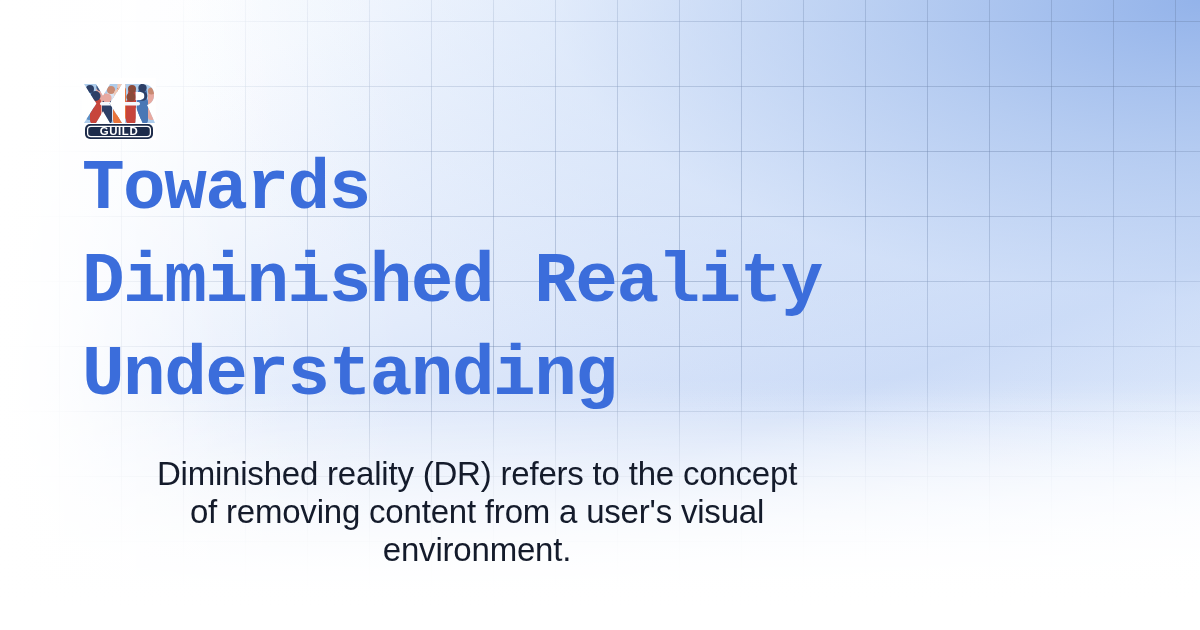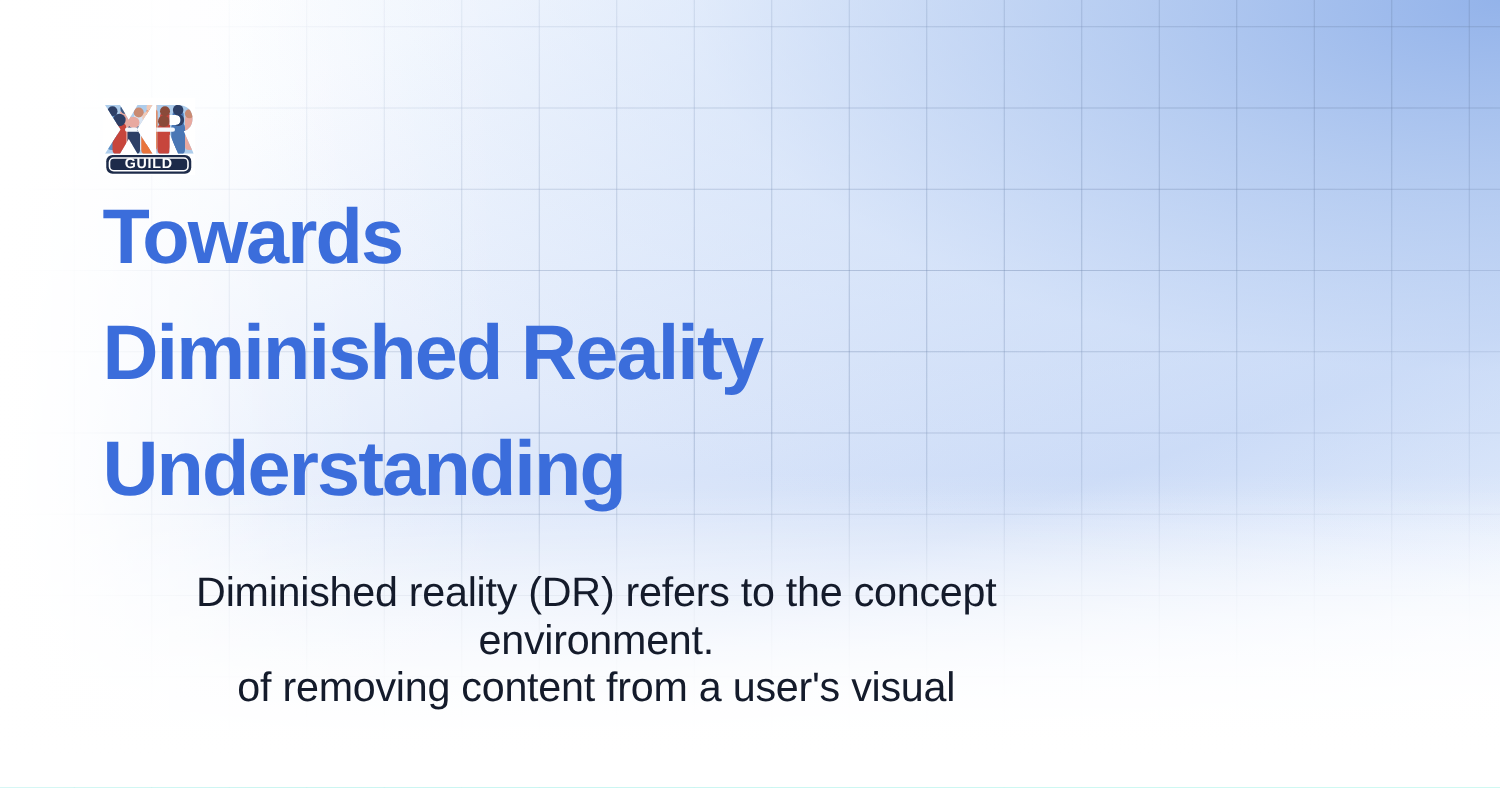--- a/index.html
+++ b/index.html
@@ -9,21 +9,21 @@
   }
   body {
     font-family: "Liberation Sans", sans-serif;
   }
 
   .card {
     position: relative;
     width: 1200px;
     height: 630px;
     overflow: hidden;
-    background: #5eead4;
+    background: #fef9c3;
   }
 
   
   .bg-base {
     position: absolute;
     inset: 0;
     background:
       linear-gradient(160deg,
         rgba(255,255,255,1) 0%,
         rgba(250,252,255,1) 14%,
@@ -124,23 +124,23 @@
   }
   .logo svg { display: block; }
 
   
   .headline {
     position: absolute;
     left: 0;
     top: 143px;
     width: 900px;
     margin: 0;
-    font-family: Liberation Sans, sans-serif;
+    font-family: Liberation Mono, monospace;
     font-weight: bold;
-    font-size: 62px;
+    font-size: 71px;
     line-height: 93px;
     letter-spacing: -1.5px;
     color: #3b6ddb;
   }
   .headline .hl-line { display: block; white-space: nowrap; }
 
   
   .summary {
     position: absolute;
     left: 0;
@@ -226,18 +226,18 @@
     </div>
 
     <h1 class="headline">
       <span class="hl-line">Towards</span>
       <span class="hl-line">Diminished Reality</span>
       <span class="hl-line">Understanding</span>
     </h1>
 
     <p class="summary">
       <span class="sm-line">Diminished reality (DR) refers to the concept</span>
+      <span class="sm-line">of removing content from a user's visual</span>
       <span class="sm-line">environment.</span>
-      <span class="sm-line">of removing content from a user's visual</span>
     </p>
 
   </div>
 </div>
 
 </body></html>

